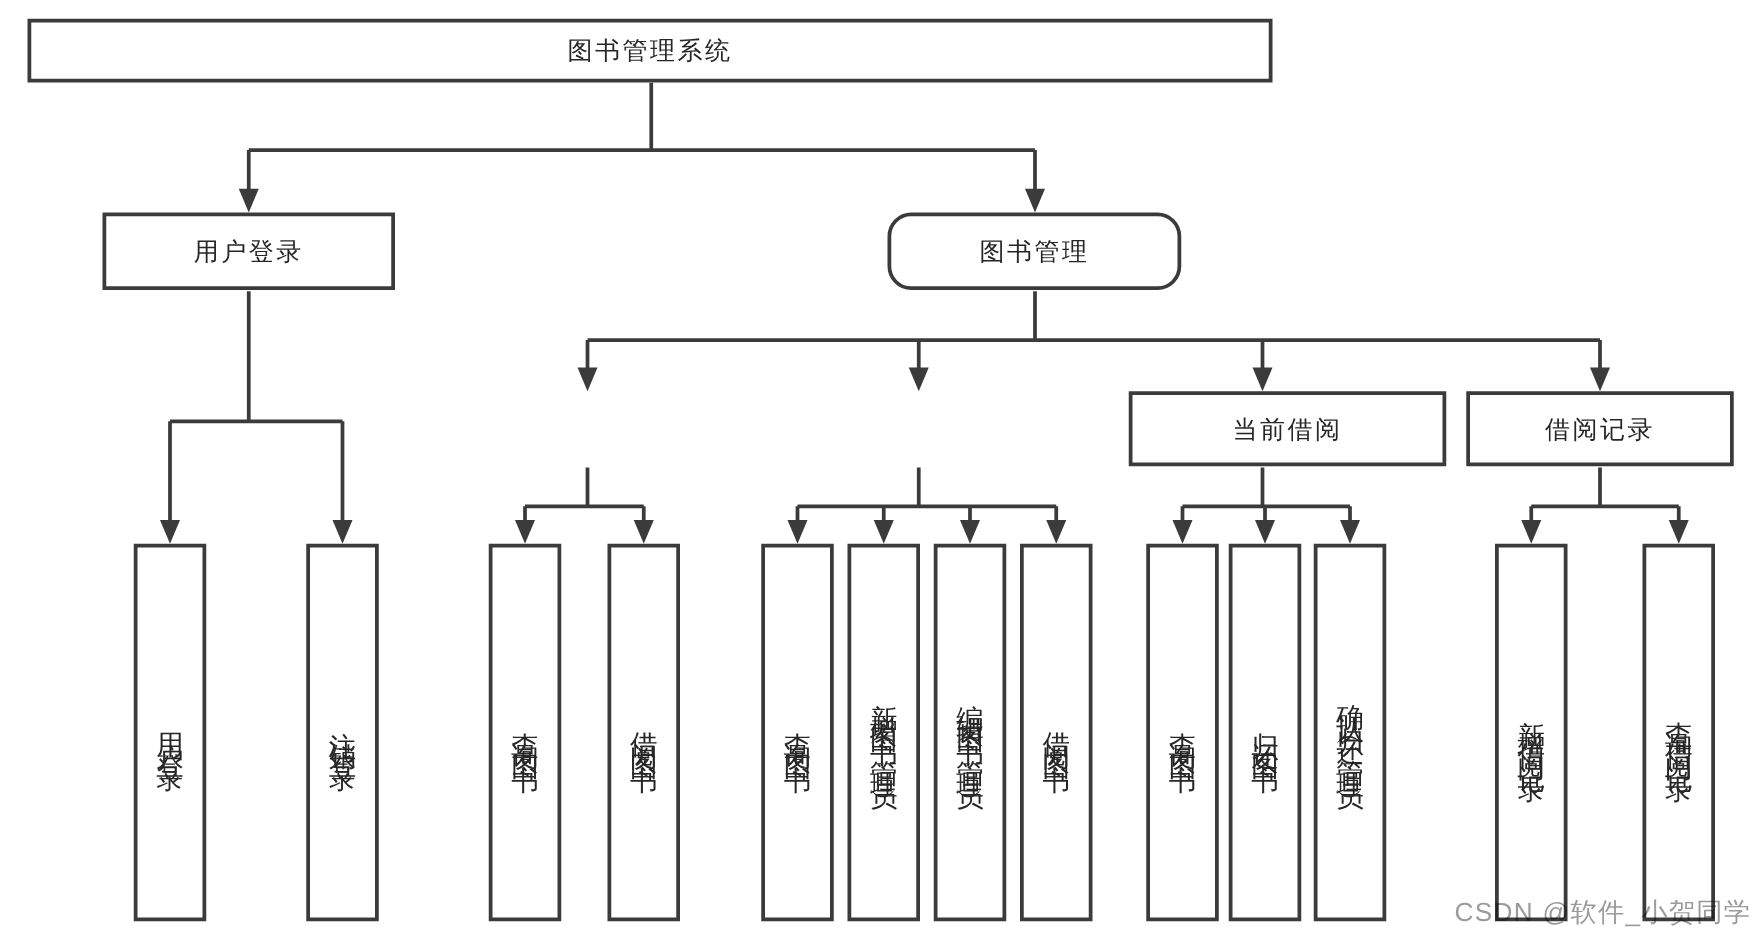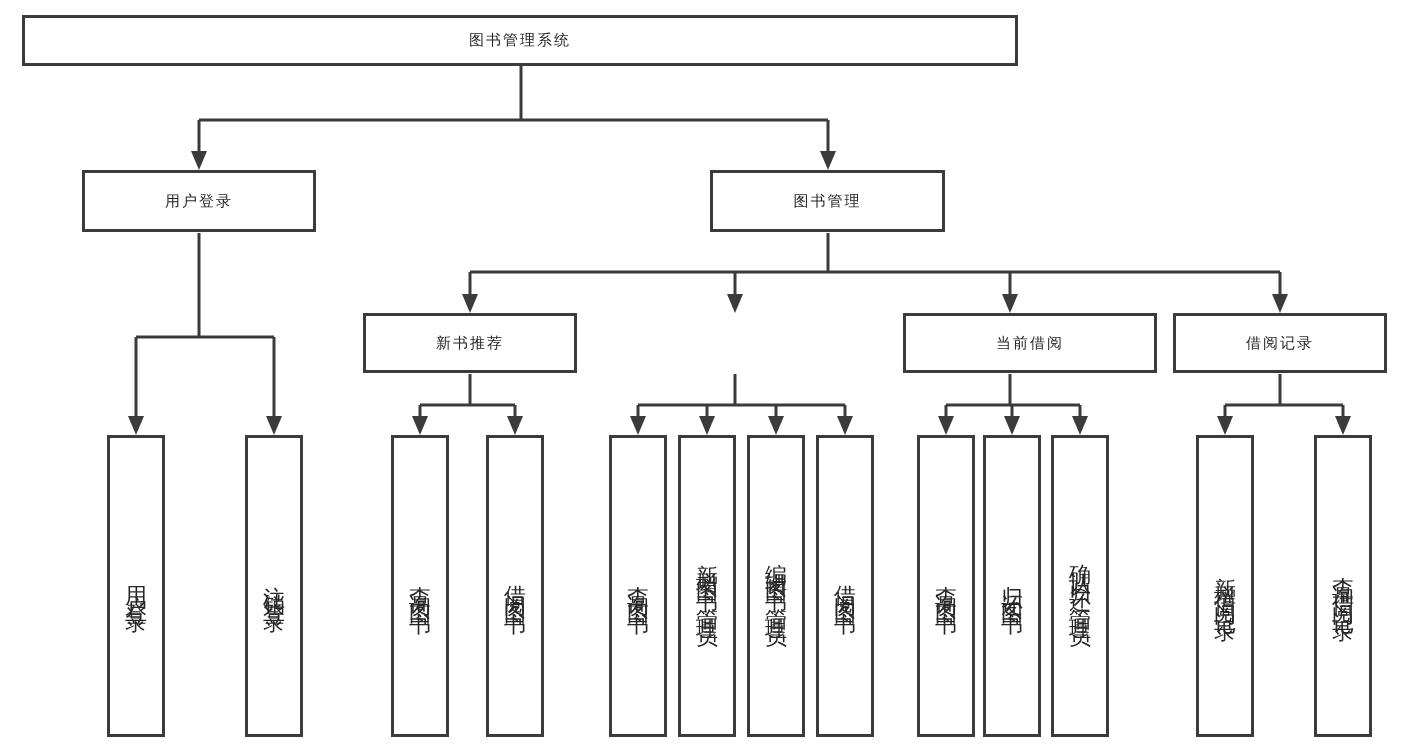--- a/index.html
+++ b/index.html
@@ -28,37 +28,37 @@
     box-sizing: border-box;
     border: 3px solid #3b3b3b;
     background: #ffffff;
     display: flex;
     align-items: center;
     justify-content: center;
     color: #262626;
     z-index: 2;
   }
   .hnode {
-    font-size: 15px;
+    font-size: 20px;
     letter-spacing: 2px;
   }
   .vnode {
     writing-mode: vertical-rl;
     font-size: 22px;
     letter-spacing: 9px;
     line-height: 1;
     top: 435px;
     width: 58px;
     height: 302px;
   }
   
   .n-root { left: 22px; top: 15px; width: 996px; height: 51px; }
   
   .n-b1 { left: 82px;  top: 170px; width: 234px; height: 62px; }
-  .n-b2 { left: 710px; top: 170px; width: 235px; height: 62px; }
+  .n-b2 { left: 710px; top: 170px; width: 235px; height: 62px; border-radius: 19px; }
   
   .n-m1 { left: 363px;  top: 313px; width: 214px; height: 60px; }
   .n-m2 { left: 622px;  top: 313px; width: 226px; height: 60px; }
   .n-m3 { left: 903px;  top: 313px; width: 254px; height: 60px; }
   .n-m4 { left: 1173px; top: 313px; width: 214px; height: 60px; }
   
   .n-l1  { left: 107px; }
   .n-l2  { left: 245px; }
   .n-l3  { left: 391px; }
   .n-l4  { left: 486px; }
@@ -160,32 +160,32 @@
       <polygon points="1217,416 1233,416 1225,435"></polygon>
       <polygon points="1335,416 1351,416 1343,435"></polygon>
     </g>
   </svg>
 
   <div class="node hnode n-root">图书管理系统</div>
 
   <div class="node hnode n-b1">用户登录</div>
   <div class="node hnode n-b2">图书管理</div>
 
-  <div class="node hnode n-m1">新书推荐</div>
   <div class="node hnode n-m3">当前借阅</div>
   <div class="node hnode n-m4">借阅记录</div>
 
   <div class="node vnode n-l1">用户登录</div>
   <div class="node vnode n-l2">注销登录</div>
   <div class="node vnode n-l3">查询图书</div>
   <div class="node vnode n-l4">借阅图书</div>
   <div class="node vnode n-l5">查询图书</div>
   <div class="node vnode n-l6">新增图书（管理员）</div>
   <div class="node vnode n-l7">编辑图书（管理员）</div>
   <div class="node vnode n-l8">借阅图书</div>
   <div class="node vnode n-l9">查询图书</div>
   <div class="node vnode n-l10">归还图书</div>
   <div class="node vnode n-l11">确认归还（管理员）</div>
   <div class="node vnode n-l12">新增借阅记录</div>
   <div class="node vnode n-l13">查询借阅记录</div>
 
+  <div class="watermark">CSDN @软件_小贺同学</div>
 
 </div>
 
 </body></html>

